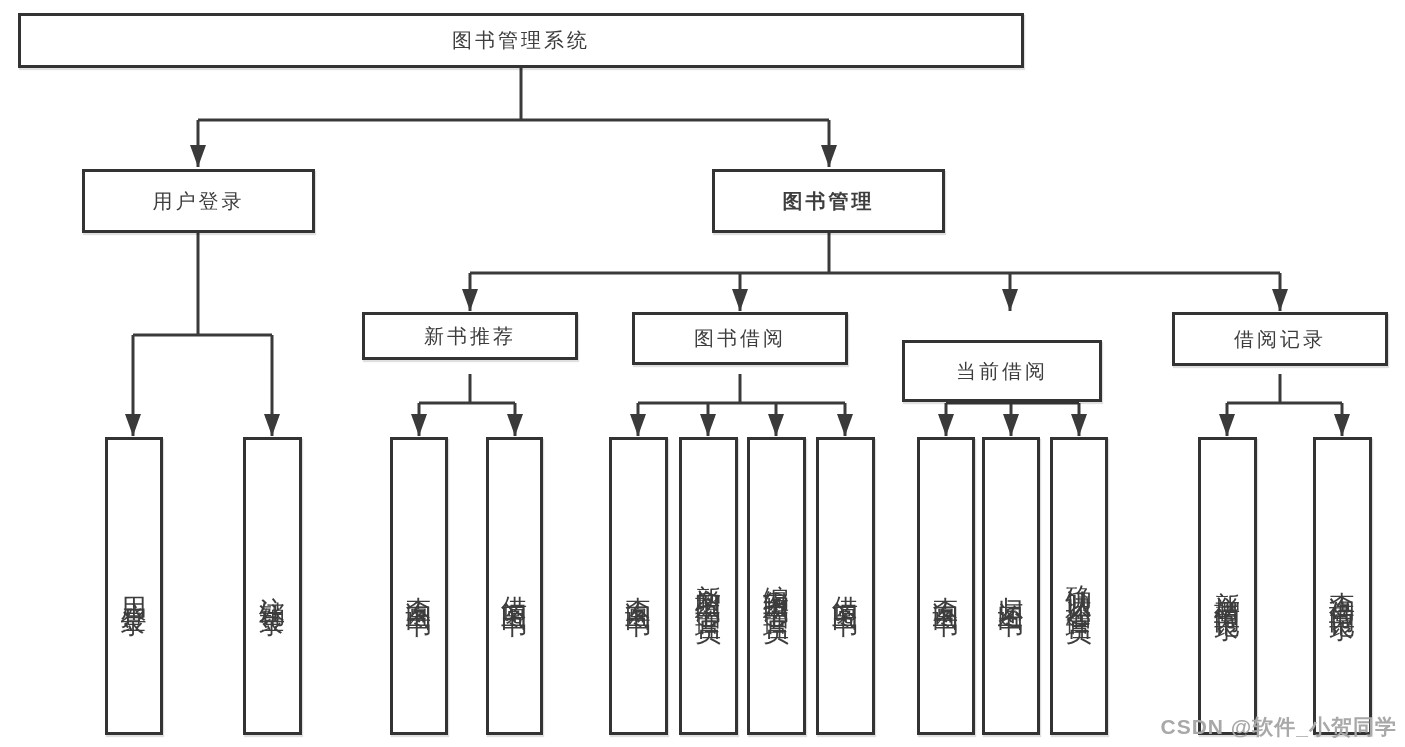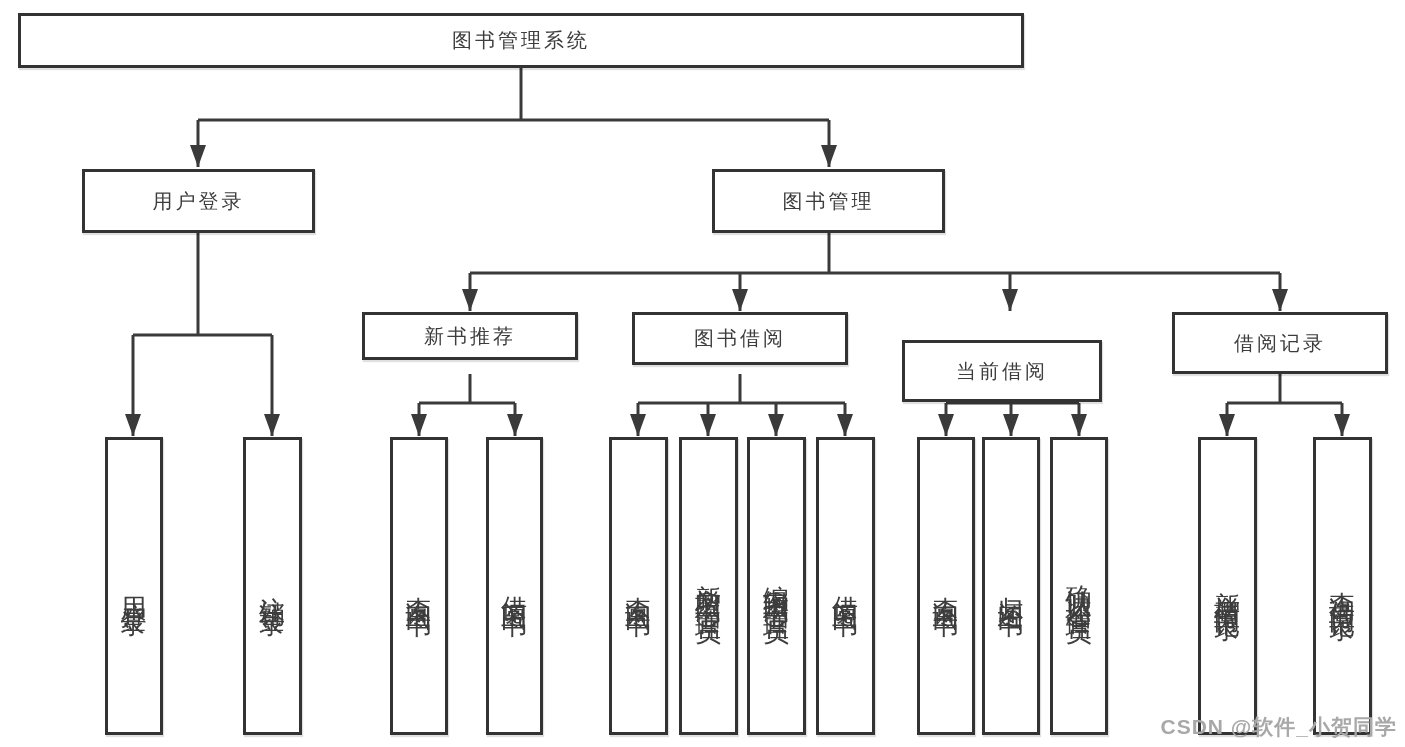--- a/index.html
+++ b/index.html
@@ -125,26 +125,26 @@
         <path d="M1227,403 H1342"></path>
         <path d="M1227,403 V436" marker-end="url(#arrow)"></path>
         <path d="M1342,403 V436" marker-end="url(#arrow)"></path>
       </g>
     </g>
   </svg>
 
   <div class="node h-node" style="left:18px; top:13px; width:1006px; height:55px;">图书管理系统</div>
 
   <div class="node h-node" style="left:82px; top:169px; width:233px; height:64px;">用户登录</div>
-  <div class="node h-node" style="left:712px; top:169px; width:233px; height:64px;">图书管理</div>
+  <div class="node h-node" style="left:712px; top:169px; width:233px; height:64px;font-weight:bold;">图书管理</div>
 
   <div class="node h-node" style="left:362px; top:312px; width:216px; height:48px;">新书推荐</div>
   <div class="node h-node" style="left:632px; top:312px; width:216px; height:53px;">图书借阅</div>
   <div class="node h-node" style="left:902px; top:312px; width:200px; height:62px;margin-top:28px;">当前借阅</div>
-  <div class="node h-node" style="left:1172px; top:312px; width:216px; height:62px;">借阅记录</div>
+  <div class="node h-node" style="left:1172px; top:312px; width:216px; height:54px;">借阅记录</div>
 
   <div class="node leaf" style="left:105px; top:437px; width:58px; height:298px;">用户登录</div>
   <div class="node leaf" style="left:243px; top:437px; width:59px; height:298px;">注销登录</div>
 
   <div class="node leaf" style="left:390px; top:437px; width:58px; height:298px;">查询图书</div>
   <div class="node leaf" style="left:486px; top:437px; width:57px; height:298px;">借阅图书</div>
 
   <div class="node leaf" style="left:609px; top:437px; width:59px; height:298px;">查询图书</div>
   <div class="node leaf" style="left:679px; top:437px; width:59px; height:298px;">新增图书（管理员）</div>
   <div class="node leaf" style="left:747px; top:437px; width:59px; height:298px;">编辑图书（管理员）</div>

